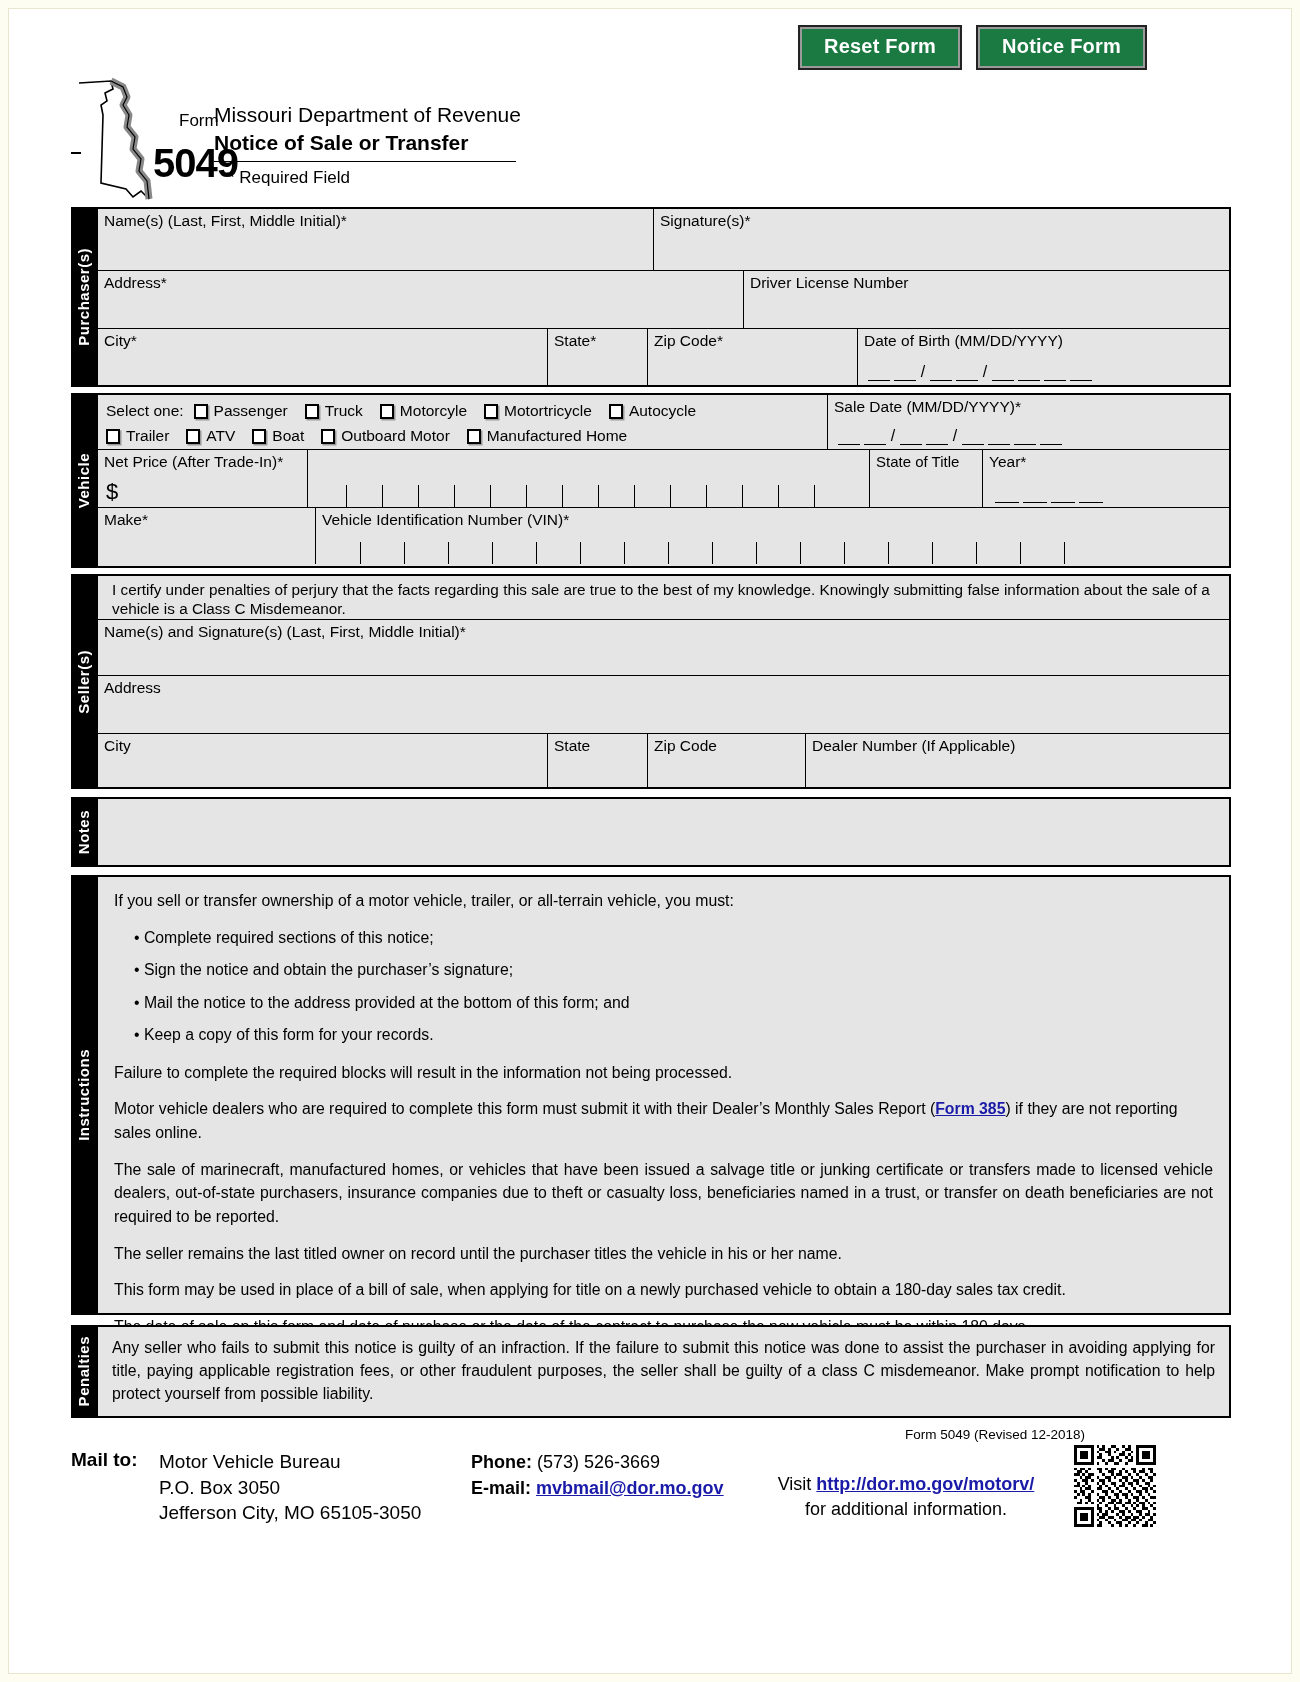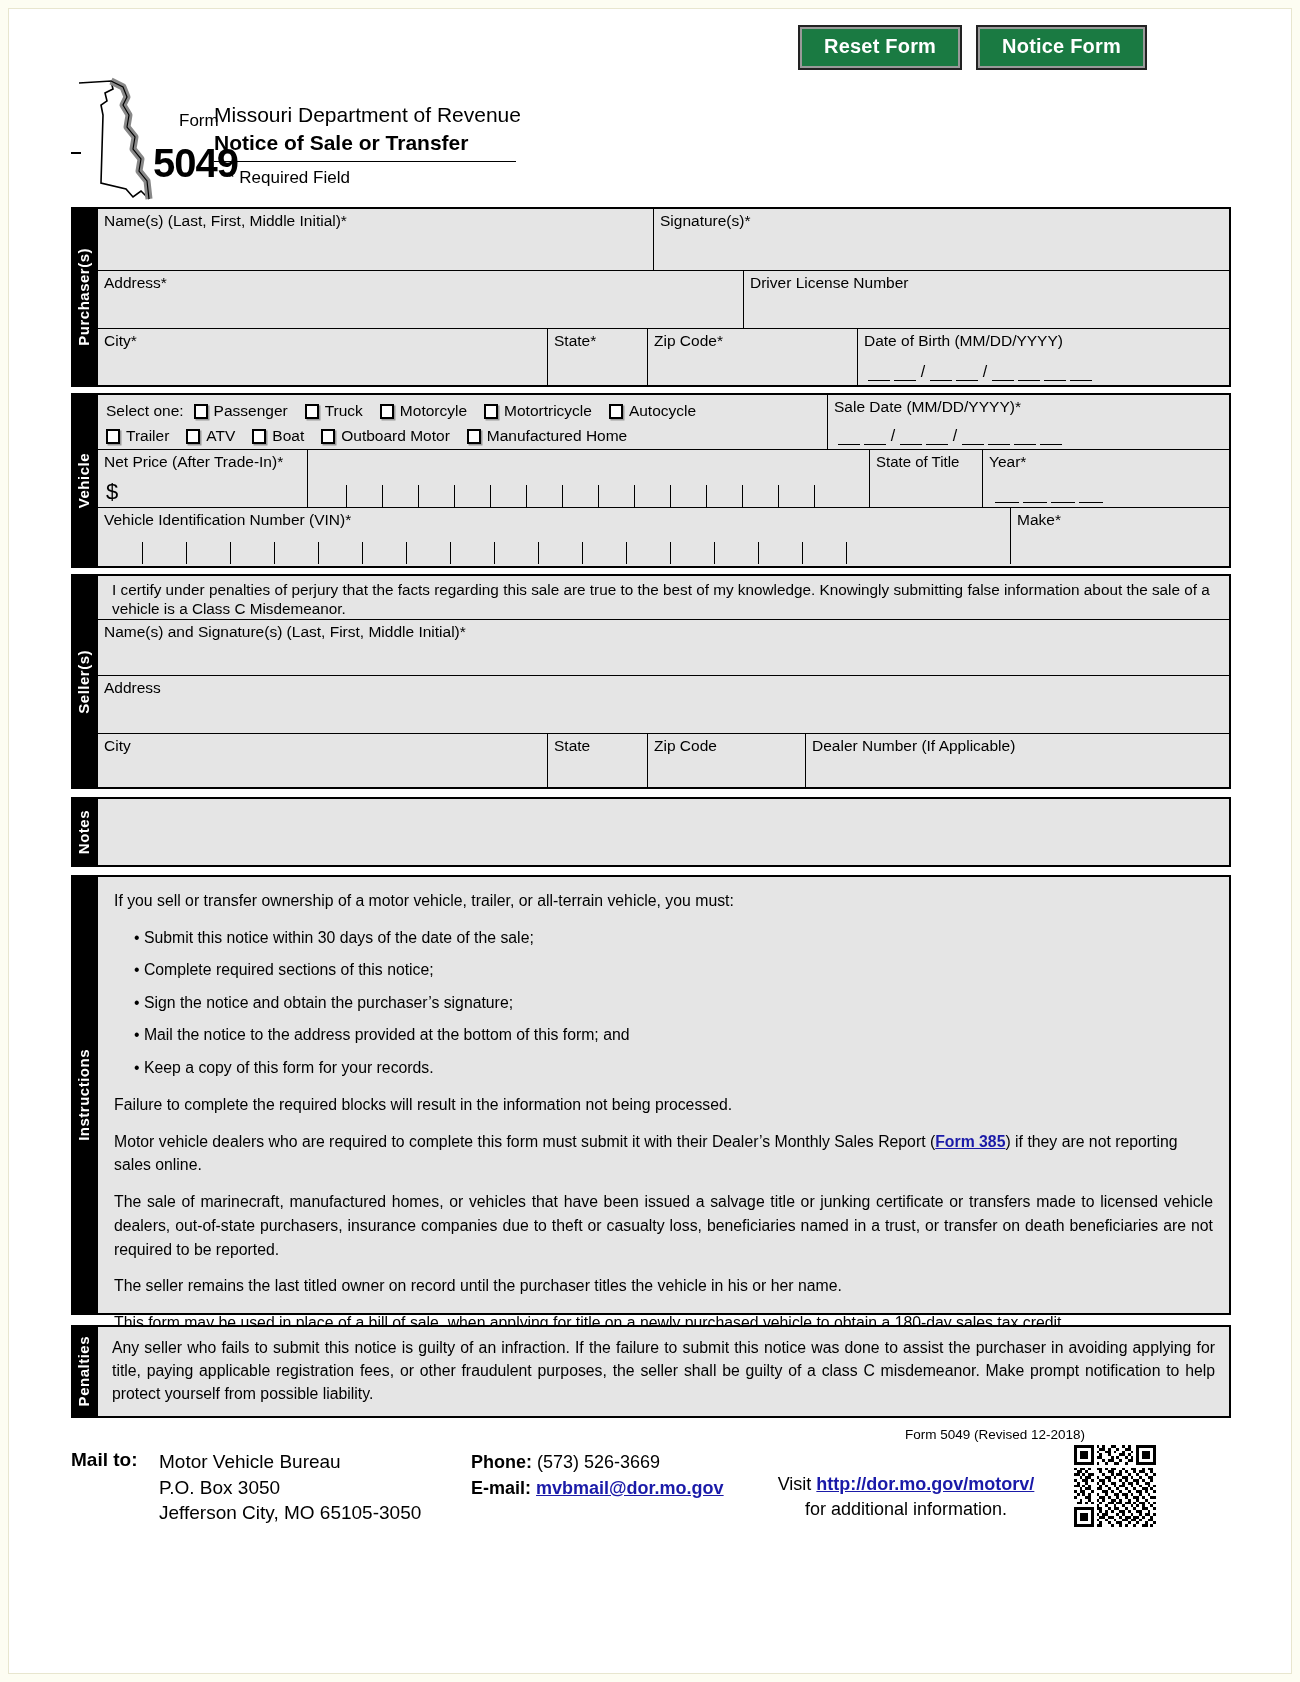--- a/index.html
+++ b/index.html
@@ -275,20 +275,23 @@
         </div>
         <div class="cell" style="flex:1;">
           <div class="lbl">Year*</div>
           <div class="dateline" style="left:10px;">
             <span class="du" style="width:24px"></span><span class="du" style="width:24px"></span><span class="du" style="width:24px"></span><span class="du" style="width:24px"></span>
           </div>
         </div>
       </div>
 
       <div class="row" style="height:56px;">
+        <div class="cell" style="width:218px;">
+          <div class="lbl">Make*</div>
+        </div>
         <div class="cell" style="flex:1;">
           <div class="lbl">Vehicle Identification Number (VIN)*</div>
           <div class="comb">
             <i style="left:44px"></i>
                 <i style="left:88px"></i>
                 <i style="left:132px"></i>
                 <i style="left:176px"></i>
             <i style="left:220px"></i>
                 <i style="left:264px"></i>
                 <i style="left:308px"></i>
@@ -297,23 +300,20 @@
                 <i style="left:440px"></i>
                 <i style="left:484px"></i>
                 <i style="left:528px"></i>
             <i style="left:572px"></i>
                 <i style="left:616px"></i>
                 <i style="left:660px"></i>
                 <i style="left:704px"></i>
             <i style="left:748px"></i>
           </div>
         </div>
-        <div class="cell" style="width:218px;">
-          <div class="lbl">Make*</div>
-        </div>
       </div>
     </div>
   </div>
 
   <div class="section" style="left:62px; top:565px; width:1160px; height:215px;">
     <div class="sidetab">
       <span>Seller(s)</span>
     </div>
     <div class="secbody">
       <div class="row" style="height:44px;">
@@ -358,21 +358,20 @@
       </div>
     </div>
   </div>
 
   <div class="section" style="left:62px; top:866px; width:1160px; height:440px;">
     <div class="sidetab">
       <span>Instructions</span>
     </div>
     <div class="secbody" style="padding:12px 16px 8px 16px;">
       <p class="para">If you sell or transfer ownership of a motor vehicle, trailer, or all-terrain vehicle, you must:</p>
-      <p class="bullet">• Submit this notice within 30 days of the date of the sale;</p>
       <p class="bullet">• Complete required sections of this notice;</p>
       <p class="bullet">• Sign the notice and obtain the purchaser’s signature;</p>
       <p class="bullet">• Mail the notice to the address provided at the bottom of this form; and</p>
       <p class="bullet" style="margin-bottom:13px;">• Keep a copy of this form for your records.</p>
       <p class="para">Failure to complete the required blocks will result in the information not being processed.</p>
       <p class="para"><span>Motor vehicle dealers who are required to complete this form must submit it with their Dealer’s Monthly Sales Report (</span><a class="link" href="#">Form 385</a><span>) if they are not reporting sales online.</span></p>
       <p class="para just">The sale of marinecraft, manufactured homes, or vehicles that have been issued a salvage title or junking certificate or transfers made to licensed vehicle dealers, out-of-state purchasers, insurance companies due to theft or casualty loss, beneficiaries named in a trust, or transfer on death beneficiaries are not required to be reported.</p>
       <p class="para">The seller remains the last titled owner on record until the purchaser titles the vehicle in his or her name.</p>
       <p class="para">This form may be used in place of a bill of sale, when applying for title on a newly purchased vehicle to obtain a 180-day sales tax credit.</p>
       <p class="para">The date of sale on this form and date of purchase or the date of the contract to purchase the new vehicle must be within 180 days.</p>

